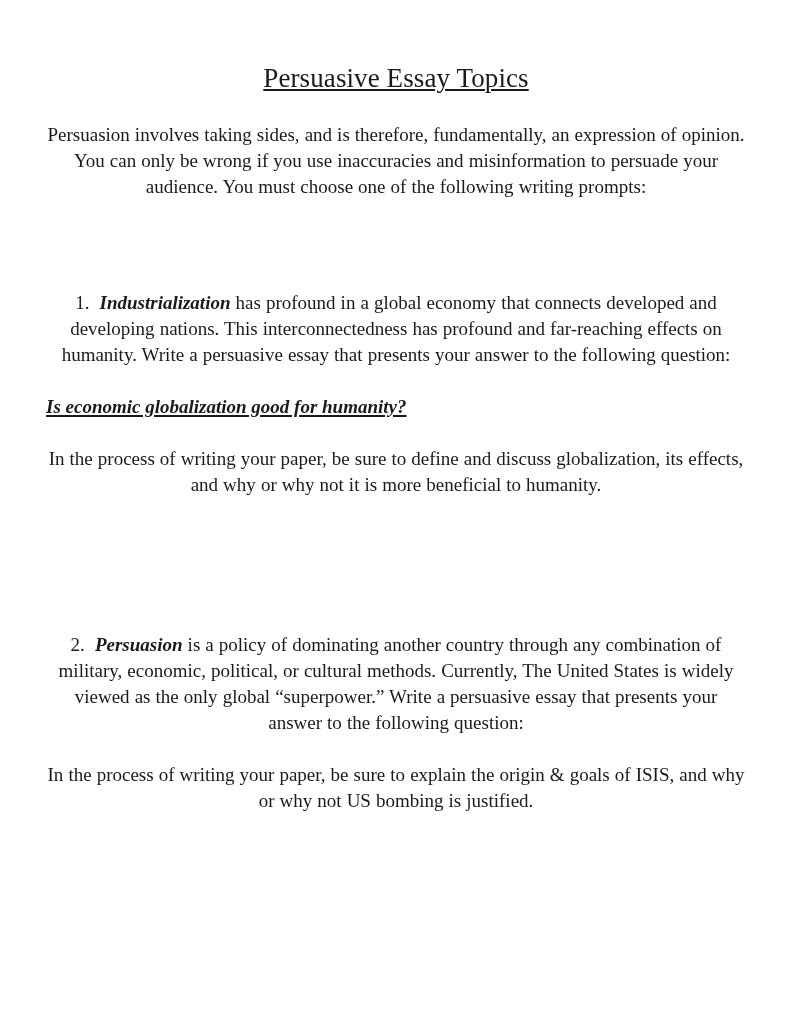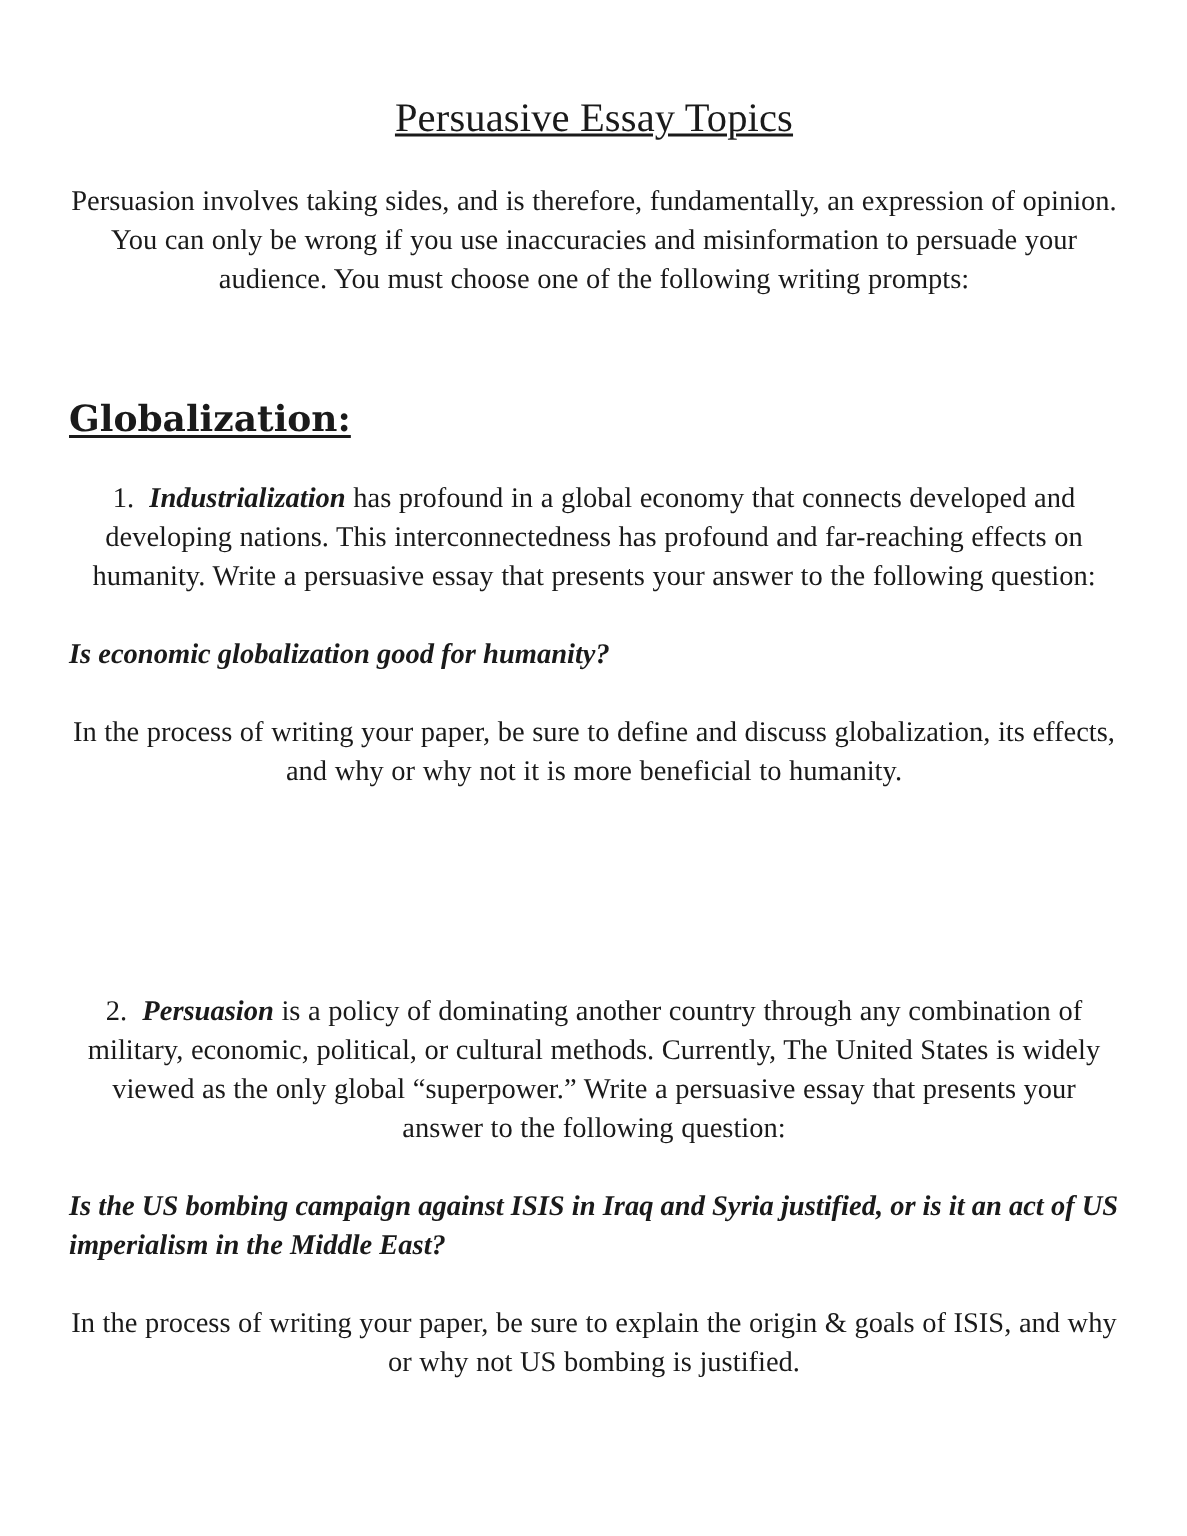--- a/index.html
+++ b/index.html
@@ -84,20 +84,21 @@
 
   
   .prompt-question {
     font-size: 19px;
     line-height: 26px;
     font-weight: bold;
     font-style: italic;
     margin: 0 0 26px 0;
   }
   .prompt-question .u {
+    text-decoration: underline;
     text-underline-offset: 2px;
     text-decoration-thickness: 1.6px;
   }
 
   
   .b  { font-weight: normal; }
   .bi { font-weight: bold; font-style: italic; margin-top: 48px; }
 </style>
 </head>
 <body>
@@ -105,38 +106,36 @@
 <div class="page">
   <div class="content">
 
     <h1 class="doc-title"><span class="u">Persuasive Essay Topics</span></h1>
 
     <p class="para">Persuasion involves taking sides, and is therefore, fundamentally, an expression of opinion.  You can only be wrong if you use inaccuracies and misinformation to persuade your audience.  You must choose one of the following writing prompts:</p>
 
     <div class="gap-before-section-1"></div>
 
     <div class="section-block">
-      <div class="section-heading condensed"><span class="u">Globalization:</span></div>
 
       <div class="gap-after-heading"></div>
 
       <p class="para"><span>1.</span><span>&nbsp; </span><span class="bi">Industrialization</span><span> has profound in a </span><span class="b">global economy</span><span> that connects developed and developing nations.  This interconnectedness has profound and far-reaching effects on humanity.  Write a persuasive essay that presents your answer to the following question:</span></p>
 
       <p class="prompt-question"><span class="u">Is economic globalization good for humanity?</span></p>
 
       <p class="para">In the process of writing your paper, be sure to define and discuss globalization, its effects, and why or why not it is more beneficial to humanity.</p>
     </div>
 
     <div class="gap-before-section-2"></div>
 
     <div class="section-block">
 
       <div class="gap-after-heading"></div>
 
       <p class="para"><span>2.</span><span>&nbsp; </span><span class="bi">Persuasion</span><span> is a policy of dominating another country through any combination of military, economic, political, or cultural methods.   Currently, The United States is widely viewed as the only global “superpower.”  Write a persuasive essay that presents your answer to the following question:</span></p>
 
-      <p class="prompt-question"><span class="u">Is the US bombing campaign against ISIS in Iraq and Syria justified, or is it an act of US imperialism in the Middle East?</span></p>
 
       <p class="para tight">In the process of writing your paper, be sure to explain the origin &amp; goals of ISIS, and why or why not US bombing is justified.</p>
     </div>
 
   </div>
 </div>
 
 </body></html>

